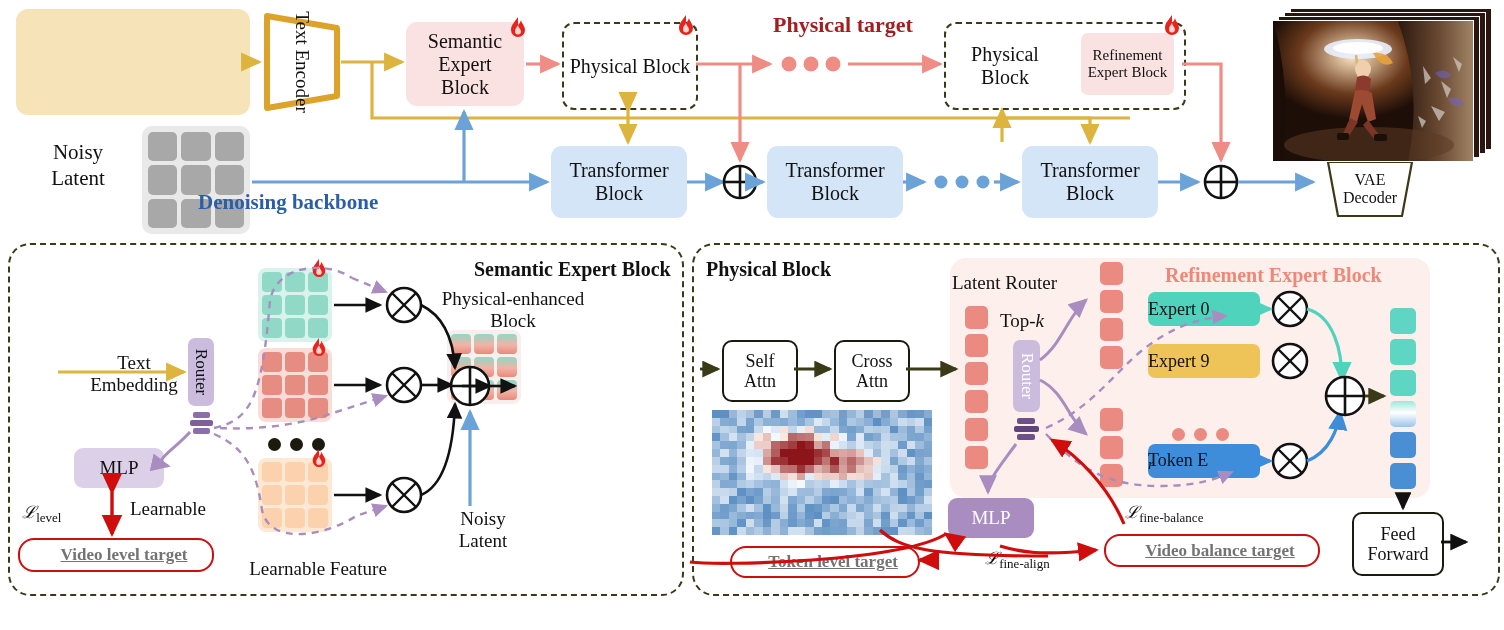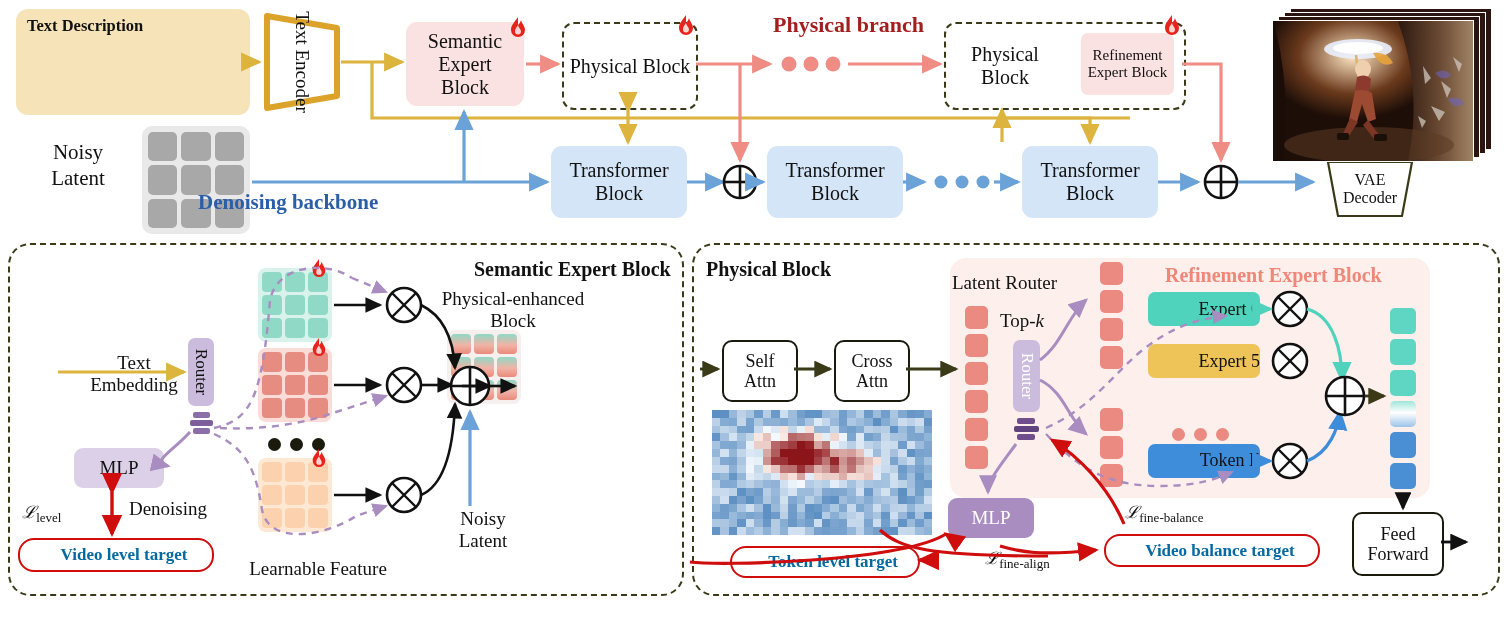--- a/index.html
+++ b/index.html
@@ -62,21 +62,21 @@
                font-size:17px;color:#111;}
   .router.dark span{color:#fff;}
 
   .mlp{position:absolute;background:#dcd0e8;border-radius:9px;}
   .mlp span{position:absolute;left:0;right:0;top:50%;transform:translateY(-50%);text-align:center;font-size:19px;}
   .mlp.dark{background:#a98cc0;}
   .mlp.dark span{color:#fff;}
 
   .target-pill{position:absolute;border:2.2px solid #cf0d0d;border-radius:16px;background:#fff;}
   .target-pill span{position:absolute;left:16px;right:0;top:50%;transform:translateY(-50%);text-align:center;
-                    font-size:17px;font-weight:bold;color:#0369a1;white-space:nowrap;}
+                    font-size:17px;font-weight:bold;color:#737373;white-space:nowrap;text-decoration:underline;}
 
   .plain-lbl{position:absolute;font-size:19px;line-height:1.15;text-align:center;}
   .loss-lbl{position:absolute;font-size:17px;white-space:nowrap;}
   .loss-lbl sub{font-size:13px;}
   .loss-lbl .cal{font-family:"Liberation Serif",serif;font-style:italic;}
 
   
   .attn{position:absolute;border:2px solid #1a1a0d;border-radius:10px;background:#fff;}
   .attn span{position:absolute;left:0;right:0;top:50%;transform:translateY(-50%);text-align:center;font-size:18px;line-height:1.12;}
 
@@ -86,36 +86,36 @@
   #heatmap i{display:block;}
 
   
   #ref-bg{position:absolute;left:950px;top:258px;width:480px;height:240px;background:#fcefec;border-radius:16px;}
   #ref-title{position:absolute;left:1165px;top:264px;font-size:20px;font-weight:bold;color:#ef8878;white-space:nowrap;}
 
   .token-col{position:absolute;display:flex;flex-direction:column;gap:5px;}
   .token-col i{display:block;width:23px;height:23px;border-radius:5px;background:#ea8a80;}
 
   .expert{position:absolute;border-radius:7px;}
-  .expert span{position:absolute;left:0;right:0;top:50%;transform:translateY(-50%);text-align:right;font-size:18px;}
+  .expert span{position:absolute;left:0;right:16px;top:50%;transform:translateY(-50%);text-align:left;font-size:18px;}
   .e0{background:#4fd3bd;} .e1{background:#eec358;} .er{background:#3d8ddb;}
 
   #out-col{position:absolute;left:1390px;top:308px;display:flex;flex-direction:column;gap:5px;}
   #out-col i{display:block;width:26px;height:26px;border-radius:5px;}
 
   .dots3{position:absolute;display:flex;gap:9px;align-items:center;}
   .dots3 i{display:block;width:13px;height:13px;border-radius:50%;}
 
   svg.ov{position:absolute;left:0;top:0;width:1504px;height:630px;pointer-events:none;}
 </style>
 </head>
 <body>
 
 <div class="abs" id="text-desc">
-  <span class="ttl">Text Description</span>
+  
 </div>
 
 <div class="abs" id="noisy-latent-label">
   <span style="white-space:pre-line">Noisy
 Latent</span>
 </div>
 
 <div class="abs" id="noisy-grid">
   <div></div>
     <div></div>
@@ -144,21 +144,21 @@
   </svg>
 
 <div class="blk dashed-blk" id="phy-blk-1" style="left:562px;top:22px;width:132px;height:84px">
   <div class="t">Physical Block</div>
 </div>
 <svg class="flame" style="left:676px;top:14px" viewBox="0 0 20 24">
     <path d="M10 1 C6 7 3 9 3 14 a7 7 0 0 0 14 0 c0-4-3-6-4-10 -1 3-2 4-3 5 0-3 0-5 0-8z" fill="#e8231c"></path>
     <path d="M10 9 c-2 3-3 4-3 6.5 a3 3 0 0 0 6 0 c0-2-2-3-3-6.5z" fill="#ffd4d1"></path>
   </svg>
 
-<div class="abs" id="physical-branch-title">Physical branch</div>
+<div class="abs" id="physical-branch-title">Physical target</div>
 <div class="abs" id="denoising-title">Denoising backbone</div>
 
 <div class="blk dashed-blk" id="phy-blk-2" style="left:944px;top:22px;width:238px;height:84px">
   <div class="t" style="left:0;width:118px;right:auto">Physical Block</div>
 </div>
 <div class="abs" id="ref-exp-top">
   <div class="t">Refinement Expert Block</div>
 </div>
 <svg class="flame" style="left:1162px;top:14px" viewBox="0 0 20 24">
     <path d="M10 1 C6 7 3 9 3 14 a7 7 0 0 0 14 0 c0-4-3-6-4-10 -1 3-2 4-3 5 0-3 0-5 0-8z" fill="#e8231c"></path>
@@ -248,21 +248,21 @@
   <div style="position:absolute;left:3px;top:16px;width:17px;height:6px;background:#8a6fa8;border-radius:2px"></div>
 </div>
 
 <div class="mlp" style="left:74px;top:448px;width:90px;height:40px">
   <span>MLP</span>
 </div>
 
 <div class="loss-lbl" style="left:22px;top:500px">
   <span class="cal">ℒ</span><sub>level</sub>
 </div>
-<div class="plain-lbl" style="left:113px;top:498px;width:110px">Denoising</div>
+<div class="plain-lbl" style="left:113px;top:498px;width:110px">Learnable</div>
 
 <div class="target-pill" style="left:18px;top:538px;width:192px;height:30px">
   <span>Video level target</span>
 </div>
 
 <div class="feat-grid fg-teal" style="left:258px;top:268px">
   <i></i>
     <i></i>
     <i></i>
     <i></i>
@@ -800,21 +800,21 @@
 <div class="token-col" style="left:1100px;top:408px">
   <i></i>
     <i></i>
     <i></i>
 </div>
 
 <div class="expert e0" style="left:1148px;top:292px;width:112px;height:34px">
   <span>Expert 0</span>
 </div>
 <div class="expert e1" style="left:1148px;top:344px;width:112px;height:34px">
-  <span>Expert 5</span>
+  <span>Expert 9</span>
 </div>
 <div class="dots3" style="left:1172px;top:428px">
     <i style="background:#ea8a80"></i>
     <i style="background:#ea8a80"></i>
     <i style="background:#ea8a80"></i>
   </div>
 <div class="expert er" style="left:1148px;top:444px;width:112px;height:34px">
   <span><span>Token E</span><sub style="font-style:italic">r</sub></span>
 </div>
 

